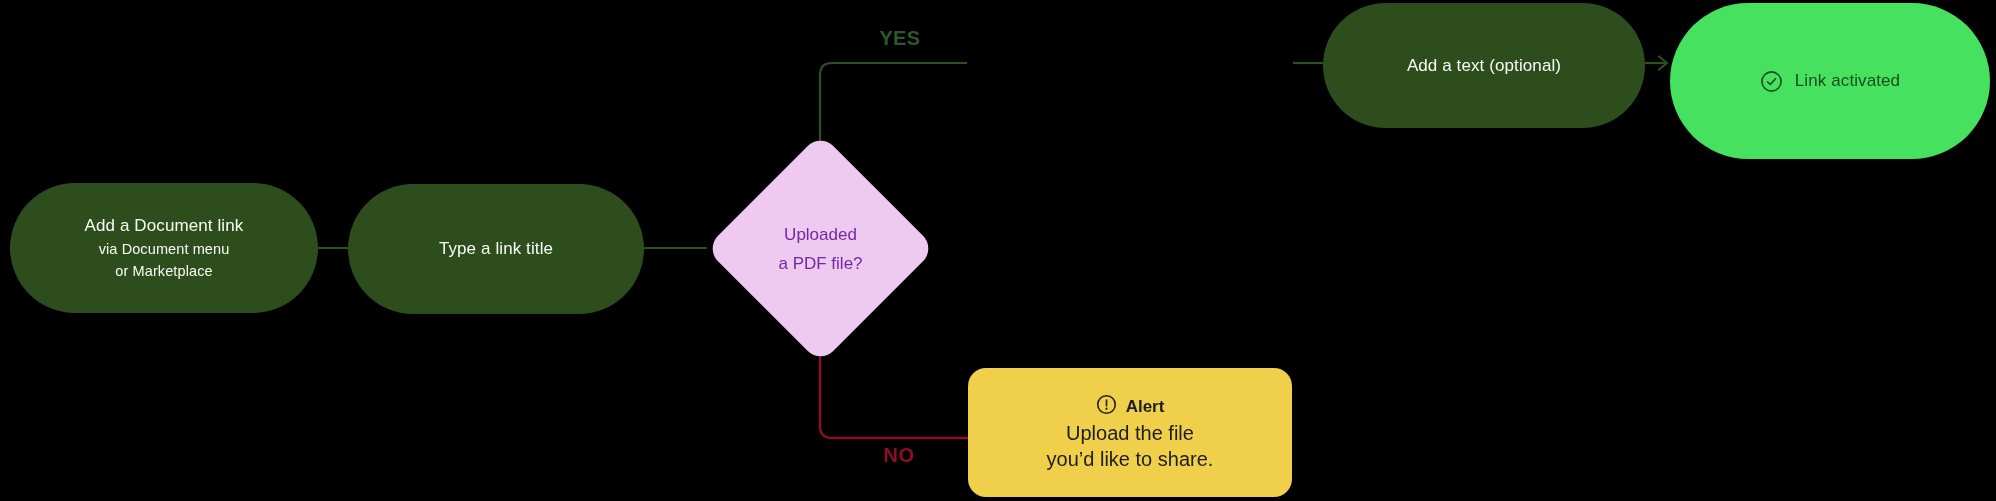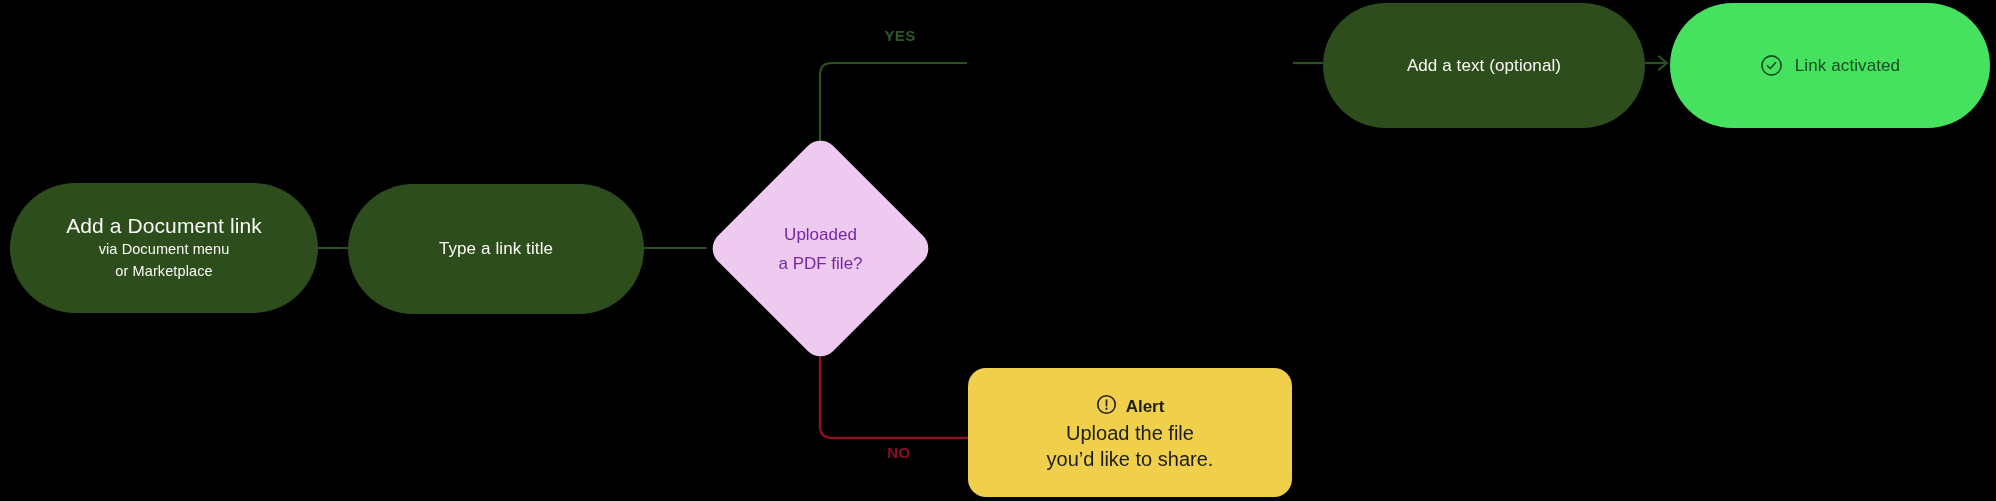--- a/index.html
+++ b/index.html
@@ -24,43 +24,43 @@
   .wire-green{stroke:var(--connector-green);stroke-width:2.2;fill:none;}
   .wire-red{stroke:var(--no-red);stroke-width:2.4;fill:none;}
   .arrow-head{stroke:var(--connector-green);stroke-width:2.2;fill:none;stroke-linecap:round;stroke-linejoin:round;}
 
   .pill{
     position:absolute;display:flex;align-items:center;justify-content:center;
     background:var(--node-dark-green);border-radius:999px;color:var(--node-text-light);
     font-size:17px;letter-spacing:.1px;text-align:center;
   }
   .pill-start{left:10px;top:183px;width:308px;height:130px;flex-direction:column;}
-  .pill-start .title{font-size:21px;line-height:24px;}
+  .pill-start .title{font-size:17px;line-height:24px;}
   .pill-start .sub{font-size:14.5px;line-height:22px;}
   .pill-type{left:348px;top:184px;width:296px;height:130px;}
   .pill-upload{left:967px;top:3px;width:326px;height:125px;}
   .pill-addtext{left:1323px;top:3px;width:322px;height:125px;}
   .pill-activated{
-    left:1670px;top:3px;width:320px;height:125px;
+    left:1670px;top:3px;width:320px;height:156px;
     background:var(--success-green);color:var(--success-text);gap:12px;
   }
   .pill-activated .node-icon{display:flex;align-items:center;}
   .pill-activated svg{stroke:var(--success-text);}
 
   .diamond{
     position:absolute;left:738.5px;top:166.5px;width:163px;height:163px;
     background:var(--decision-fill);border-radius:18px;transform:rotate(45deg);
   }
   .diamond-inner{
     position:absolute;inset:0;transform:rotate(-45deg);
     display:flex;flex-direction:column;align-items:center;justify-content:center;
     color:var(--decision-text);font-size:17px;line-height:29px;text-align:center;white-space:nowrap;
   }
 
-  .edge-label{position:absolute;width:70px;text-align:center;font-size:15px;font-weight:700;letter-spacing:.4px;}
+  .edge-label{position:absolute;width:70px;text-align:center;font-size:20px;font-weight:700;letter-spacing:.4px;}
   .edge-label.yes{left:865px;top:27px;color:var(--yes-green);}
   .edge-label.no{left:864px;top:444px;color:var(--no-red);}
 
   .alert-box{
     position:absolute;left:968px;top:368px;width:324px;height:129px;
     background:var(--alert-yellow);border-radius:18px;color:var(--alert-text);
     display:flex;flex-direction:column;align-items:center;justify-content:center;
   }
   .alert-heading{display:flex;align-items:center;justify-content:center;gap:9px;height:26px;}
   .alert-heading .alert-title{font-size:17px;font-weight:700;}

